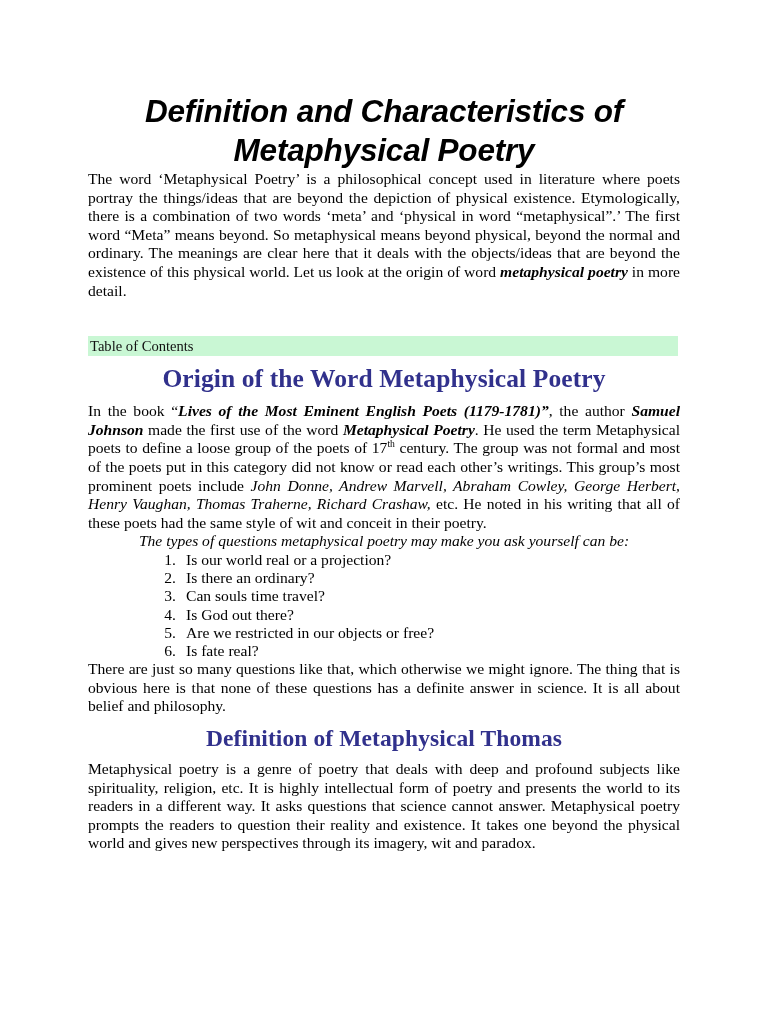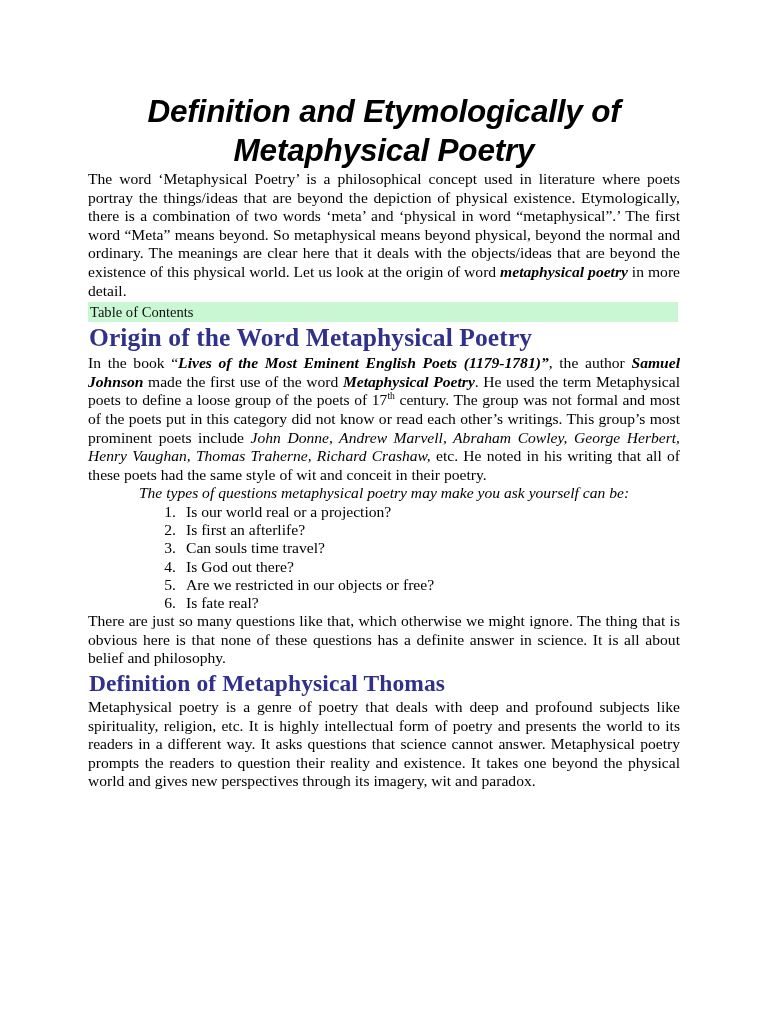--- a/index.html
+++ b/index.html
@@ -75,38 +75,39 @@
     font-weight: normal;
   }
   sup.sup {
     font-size: 0.62em;
     vertical-align: super;
     line-height: 0;
   }
 
   
   .toc-bar {
-    margin-top: 2px;
+    margin-top: 36px;
     background: #c9f7d4;
     width: 590px;
     height: 20px;
     line-height: 20px;
     font-size: 14.6px;
     padding-left: 2px;
     box-sizing: border-box;
     color: #111111;
   }
 
   
   h2.section-heading {
     font-family: "Liberation Serif", "DejaVu Serif", serif;
     font-weight: bold;
     color: #31318c;
-    margin: 1px;
+    margin: 8px;
     letter-spacing: 0.1px;
+    text-align: center;
   }
   .heading-origin {
     font-size: 25.5px;
     line-height: 30px;
     margin-top: 16px;
   }
   .heading-definition {
     font-size: 23.5px;
     line-height: 28px;
     margin-top: 42px;
@@ -142,39 +143,39 @@
     text-align: right;
   }
 </style>
 </head>
 <body>
 
 <div class="page">
   <div class="content">
 
     <h1 class="doc-title">
-      <span>Definition and Etymologically of</span><br>
+      <span>Definition and Characteristics of</span><br>
       <span>Metaphysical Poetry</span>
     </h1>
 
     <p class="body-par par-intro"><span>The word ‘Metaphysical Poetry’ is a philosophical concept used in literature where poets portray the things/ideas that are beyond the depiction of physical existence. Etymologically, there is a combination of two words ‘meta’ and ‘physical in word “metaphysical”.’ The first word “Meta” means beyond. So metaphysical means beyond physical, beyond the normal and ordinary. The meanings are clear here that it deals with the objects/ideas that are beyond the existence of this physical world. Let us look at the origin of word </span><b class="bi">metaphysical poetry</b><span> in more detail.</span></p>
 
     <div class="toc-bar">
       <span>Table of Contents</span>
     </div>
 
     <h2 class="section-heading heading-origin">Origin of the Word Metaphysical Poetry</h2>
 
     <p class="body-par par-origin"><span>In the book “</span><b class="bi">Lives of the Most Eminent English Poets (1179-1781)”</b><span>, the author </span><b class="bi">Samuel Johnson</b><span> made the first use of the word </span><b class="bi">Metaphysical Poetry</b><span>. He used the term Metaphysical poets to define a loose group of the poets of 17</span><sup class="sup">th</sup><span> century. The group was not formal and most of the poets put in this category did not know or read each other’s writings. This group’s most prominent poets include </span><i class="it">John Donne, Andrew Marvell, Abraham Cowley, George Herbert, Henry Vaughan, Thomas Traherne, Richard Crashaw,</i><span> etc. He noted in his writing that all of these poets had the same style of wit and conceit in their poetry.</span></p>
 
     <p class="list-lead">The types of questions metaphysical poetry may make you ask yourself can be:</p>
 
     <ol class="question-list">
       <li><span class="li-num">1.</span><span>Is our world real or a projection?</span></li>
-      <li><span class="li-num">2.</span><span>Is first an afterlife?</span></li>
+      <li><span class="li-num">2.</span><span>Is there an ordinary?</span></li>
       <li><span class="li-num">3.</span><span>Can souls time travel?</span></li>
       <li><span class="li-num">4.</span><span>Is God out there?</span></li>
       <li><span class="li-num">5.</span><span>Are we restricted in our objects or free?</span></li>
       <li><span class="li-num">6.</span><span>Is fate real?</span></li>
     </ol>
 
     <p class="body-par par-after-list">There are just so many questions like that, which otherwise we might ignore. The thing that is obvious here is that none of these questions has a definite answer in science. It is all about belief and philosophy.</p>
 
     <h2 class="section-heading heading-definition">Definition of Metaphysical Thomas</h2>
 

